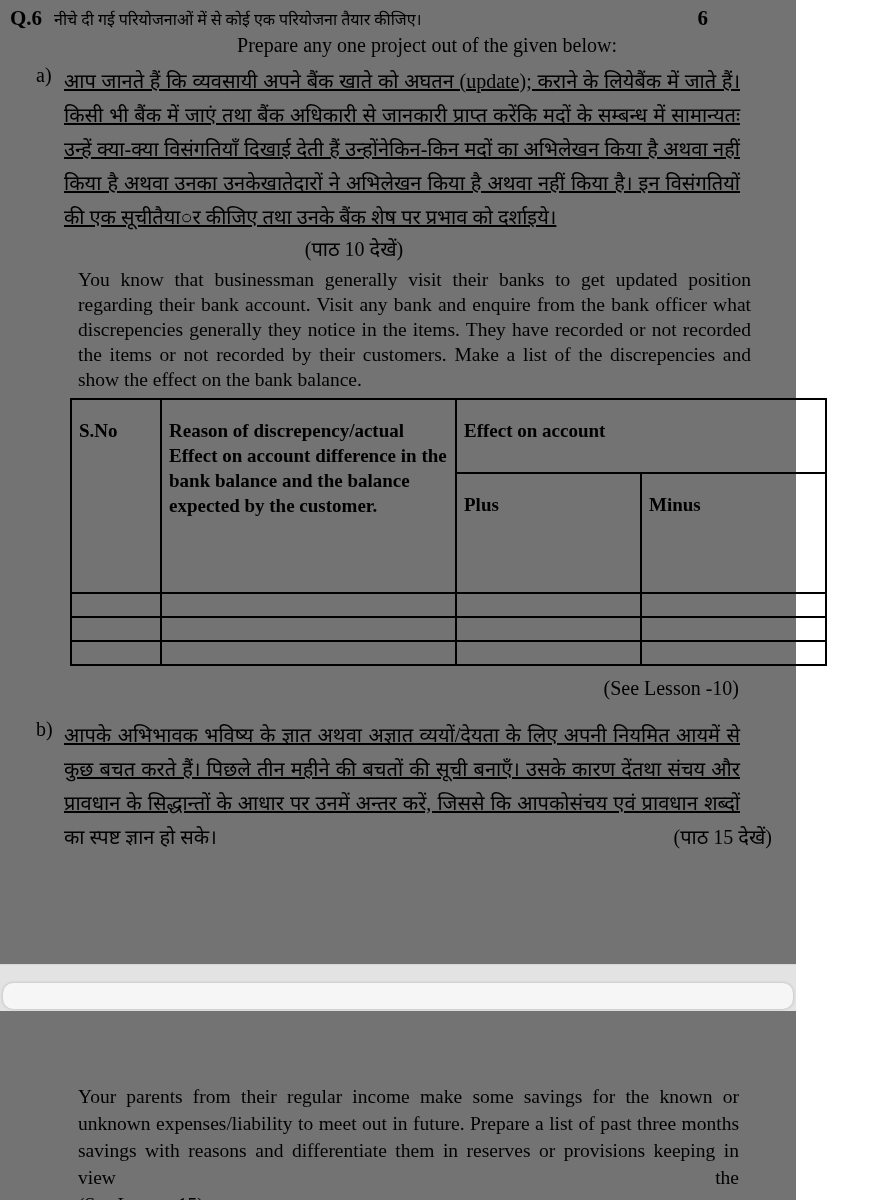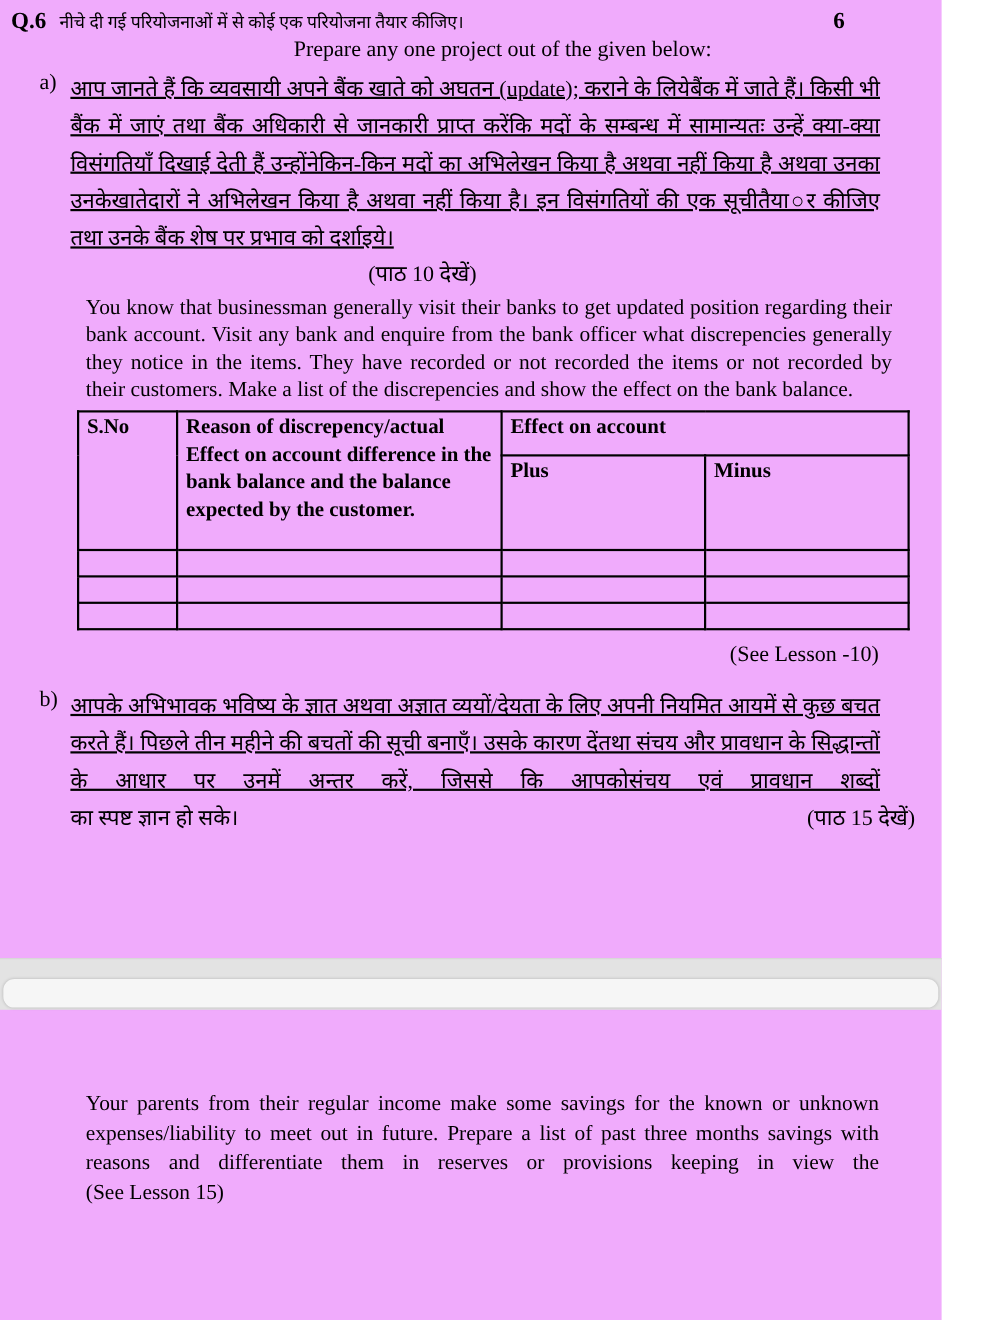--- a/index.html
+++ b/index.html
@@ -1,21 +1,21 @@
 <!DOCTYPE html>
 <html><head>
 <meta charset="utf-8">
 <style>
   html, body { margin: 0; padding: 0; background: #ffffff; }
   body {
     width: 892px; height: 1200px; overflow: hidden;
     font-family: "Liberation Serif", "DejaVu Serif", serif;
     color: #000;
   }
-  .doc { width: 856px; height: 1200px; position: relative; background: #f0abfc; }
+  .doc { width: 796px; height: 1200px; position: relative; background: #737373; }
 
   
   .q-row { display: flex; align-items: baseline; padding: 6px 88px 0 10px; font-size: 21px; }
   .qno { font-weight: bold; margin-right: 12px; white-space: nowrap; }
   .qtitle { flex: 1; font-size: 16px; }
   .marks { font-weight: bold; margin-left: 16px; }
 
   .intro { margin: 3px 0 0 58px; font-size: 20px; text-align: center; }
 
   
@@ -24,21 +24,21 @@
   .ptext-hi { flex: 1; font-size: 20px; line-height: 34px; text-align: justify; text-decoration: underline; }
   .justify-last { text-align-last: justify; }
 
   .ref-line { text-align: center; padding-right: 88px; font-size: 20px; line-height: 30px; }
 
   .enpara { margin: 3px 45px 6px 78px; font-size: 19.5px; line-height: 25px; text-align: justify; }
 
   
   table.disc { border-collapse: collapse; table-layout: fixed; width: 755px; margin: 2px 0 0 70px; }
   table.disc th, table.disc td {
-    border: 2px solid #000; padding: 1px 7px; vertical-align: top;
+    border: 2px solid #000; padding: 18px 7px; vertical-align: top;
     font-size: 19px; text-align: left;
   }
   table.disc th { font-weight: bold; line-height: 25px; }
   th.effect-th { text-align: center; height: 36px; vertical-align: middle; }
   th.sub-th { height: 82px; }
   th.reason-th { text-align: justify; text-align-last: left; }
   tbody.empty-rows td { height: 22px; padding: 0 7px; }
 
   .see-lesson { text-align: right; margin: 8px 57px 16px 0; font-size: 20px; line-height: 28px; }
 

